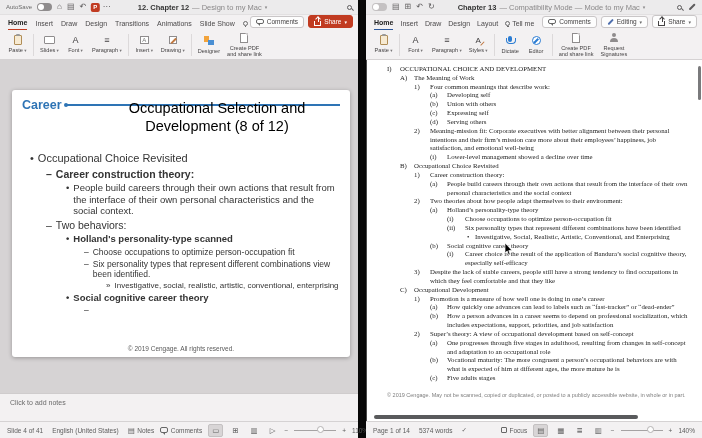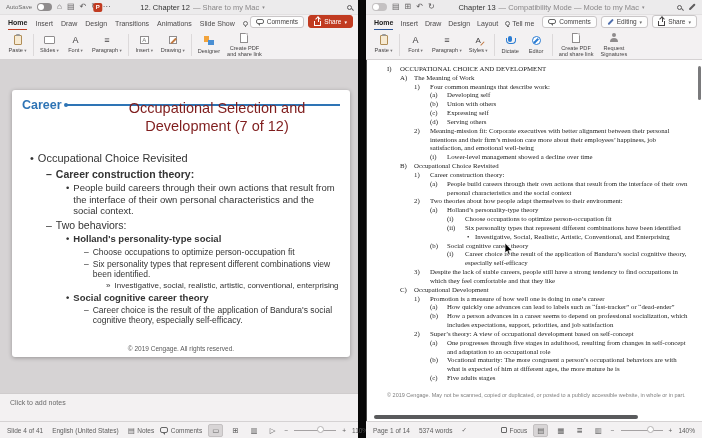--- a/index.html
+++ b/index.html
@@ -13,21 +13,21 @@
   .titlebar { height:15px; background:#ecebec; display:flex; align-items:center;
               padding:0 6px; gap:5px; position:relative; border-bottom:1px solid #e2e0e1; }
   .tb-left { display:flex; align-items:center; gap:5px; }
   .autosave-label { font-size:6px; color:#6b6b6b; }
   .i-toggle { width:15px; height:8px; border-radius:4px; background:#8f8c8d; position:relative; }
   .i-toggle.dim { background:#c4c1c2; }
   .i-toggle::after { content:''; position:absolute; left:1px; top:1px; width:6px; height:6px; border-radius:50%; background:#fff; }
   .tb-glyph { font-size:8px; color:#5f5d5e; line-height:1; }
   .tb-title { position:absolute; left:50%; transform:translateX(-50%); white-space:nowrap;
               font-size:7.5px; color:#3c3a3b; display:flex; align-items:center; gap:3px; }
-  .tb-title .main { font-weight:normal; color:#333;margin-left:35px; }
+  .tb-title .main { font-weight:bold; color:#333;margin-left:35px; }
   .tb-title .suffix { color:#8a8889; }
   .app-ppt { width:9px; height:9px; background:#c13b21; border-radius:2px; color:#fff;
              font-size:6px; font-weight:bold; display:flex; align-items:center; justify-content:center; }
   .app-ppt::before { content:'P'; }
   .tb-right { margin-left:auto; display:flex; align-items:center; gap:6px; }
   .i-search { width:5px; height:5px; border:1px solid #5f5d5e; border-radius:50%; position:relative; }
   .i-search::after { content:''; position:absolute; width:3px; height:1px; background:#5f5d5e;
                      transform:rotate(45deg); right:-2.5px; bottom:-1px; }
   .i-pencil { width:8px; height:1.5px; background:#5f5d5e; transform:rotate(-45deg); border-radius:1px; }
   .i-chevron { font-size:5px; color:#8a8889; }
@@ -93,21 +93,21 @@
   .workspace { height:333px; background:#d6d3d4; position:relative; }
   .slide { position:absolute; left:12px; right:8px; top:30px; bottom:36px; background:#fff;
            border-radius:3px; box-shadow:0 1px 4px rgba(0,0,0,.3); padding:8px 10px 4px; overflow:hidden; }
   .slide-header { position:relative; height:46px; }
   .chapter-num { color:#2E74B5; font-weight:bold; font-size:24px; line-height:1.05; margin-left:2px; }
   .chapter-row { display:flex; align-items:center; margin-top:1px; }
   .chapter-word { color:#2E74B5; font-weight:bold; font-size:12.5px; line-height:1; }
   .chapter-line { flex:1; height:2px; background:#2E74B5; margin-left:5px; position:relative; }
   .chapter-line::before { content:''; position:absolute; left:-3px; top:-1px; width:4px; height:4px; border-radius:50%; background:#2E74B5; }
   .slide-title { position:absolute; left:72px; right:0; top:1px; text-align:center;
-                 font-size:14.5px; color:#7f1d1d; line-height:1.22; }
+                 font-size:14.5px; color:#000000; line-height:1.22; }
   .slide-body { margin-top:7px; }
   .sbullet { display:flex; gap:4px; color:#343434; margin-top:2px; line-height:1.18; }
   .sbullet .sb-marker { flex:0 0 auto; }
   .sbullet.bold { font-weight:bold; }
   .b-l1 { padding-left:8px;  font-size:11px; }
   .b-l2 { padding-left:24px; font-size:10.5px; margin-top:3px; }
   .b-l3 { padding-left:44px; font-size:9.5px; }
   .b-l4 { padding-left:62px; font-size:8.5px; }
   .b-l5 { padding-left:84px; font-size:8px; }
   .slide-copyright { position:absolute; bottom:5px; left:0; right:0; text-align:center; font-size:6.5px; color:#595959; }
@@ -155,21 +155,21 @@
       <span class="i-toggle"></span>
       <span class="tb-glyph">⌂</span>
       <span class="tb-glyph">▤</span>
       <span class="tb-glyph">↶</span>
       <span class="tb-glyph">↻</span>
       <span class="tb-glyph">⋯</span>
     </div>
     <div class="tb-title">
       <span class="app-ppt"></span>
       <span class="main">12. Chapter 12</span>
-      <span class="suffix">— Share to my Mac</span>
+      <span class="suffix">— Design to my Mac</span>
       <span class="i-chevron">▾</span>
     </div>
     <div class="tb-right">
       <span class="i-search"></span>
     </div>
   </div>
 
   <div class="tabbar">
     <span class="tab active">Home</span>
     <span class="tab">Insert</span>
@@ -252,21 +252,21 @@
 
   <div class="workspace">
     <div class="slide">
       <div class="slide-header">
         <div class="chapter-row">
           <span class="chapter-word">Career</span>
           <span class="chapter-line"></span>
         </div>
         <div class="slide-title">
           <div>Occupational Selection and</div>
-          <div>Development (7 of 12)</div>
+          <div>Development (8 of 12)</div>
         </div>
       </div>
       <div class="slide-body" id="slide-bullets">
           <div class="sbullet b-l1">
             <span class="sb-marker">•</span>
             <span class="sb-text">Occupational Choice Revisited</span>
           </div>
           <div class="sbullet b-l2 bold">
             <span class="sb-marker">–</span>
             <span class="sb-text">Career construction theory:</span>
@@ -274,41 +274,40 @@
           <div class="sbullet b-l3">
             <span class="sb-marker">•</span>
             <span class="sb-text">People build careers through their own actions that result from the interface of their own personal characteristics and the social context.</span>
           </div>
           <div class="sbullet b-l2">
             <span class="sb-marker">–</span>
             <span class="sb-text">Two behaviors:</span>
           </div>
           <div class="sbullet b-l3 bold">
             <span class="sb-marker">•</span>
-            <span class="sb-text">Holland's personality-type social</span>
+            <span class="sb-text">Holland's personality-type scanned</span>
           </div>
           <div class="sbullet b-l4">
             <span class="sb-marker">–</span>
             <span class="sb-text">Choose occupations to optimize person-occupation fit</span>
           </div>
           <div class="sbullet b-l4">
             <span class="sb-marker">–</span>
             <span class="sb-text">Six personality types that represent different combinations view been identified.</span>
           </div>
           <div class="sbullet b-l5">
             <span class="sb-marker">»</span>
             <span class="sb-text">Investigative, social, realistic, artistic, conventional, enterprising</span>
           </div>
           <div class="sbullet b-l3 bold">
             <span class="sb-marker">•</span>
             <span class="sb-text">Social cognitive career theory</span>
           </div>
           <div class="sbullet b-l4">
             <span class="sb-marker">–</span>
-            <span class="sb-text">Career choice is the result of the application of Bandura's social cognitive theory, especially self-efficacy.</span>
           </div>
         </div>
       <div class="slide-copyright">© 2019 Cengage. All rights reserved.</div>
     </div>
   </div>
 
   <div class="notes">
     <span>Click to add notes</span>
   </div>
 

